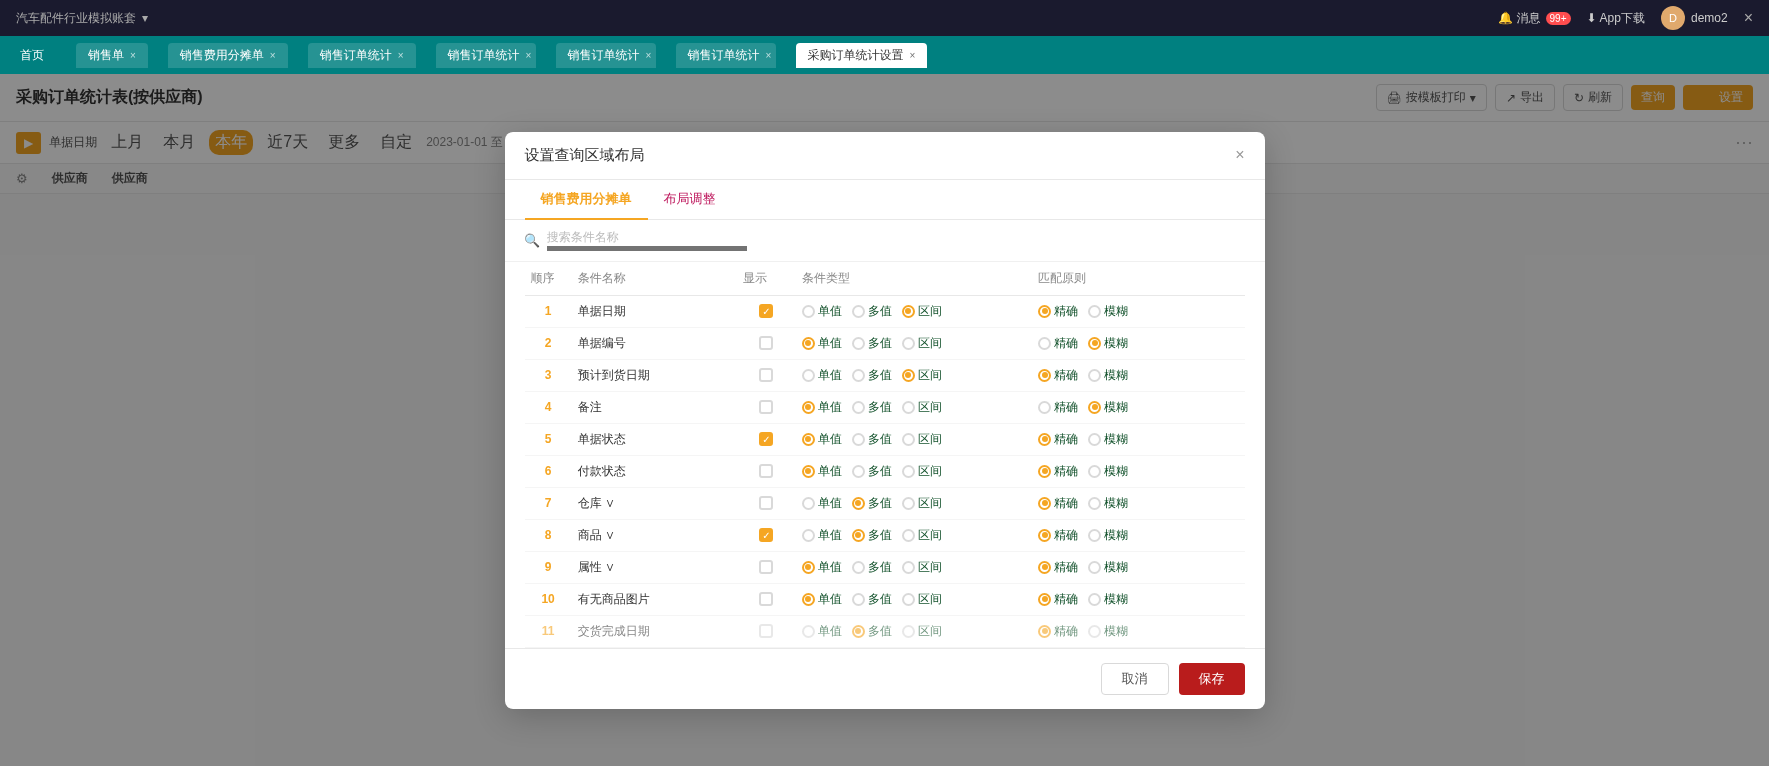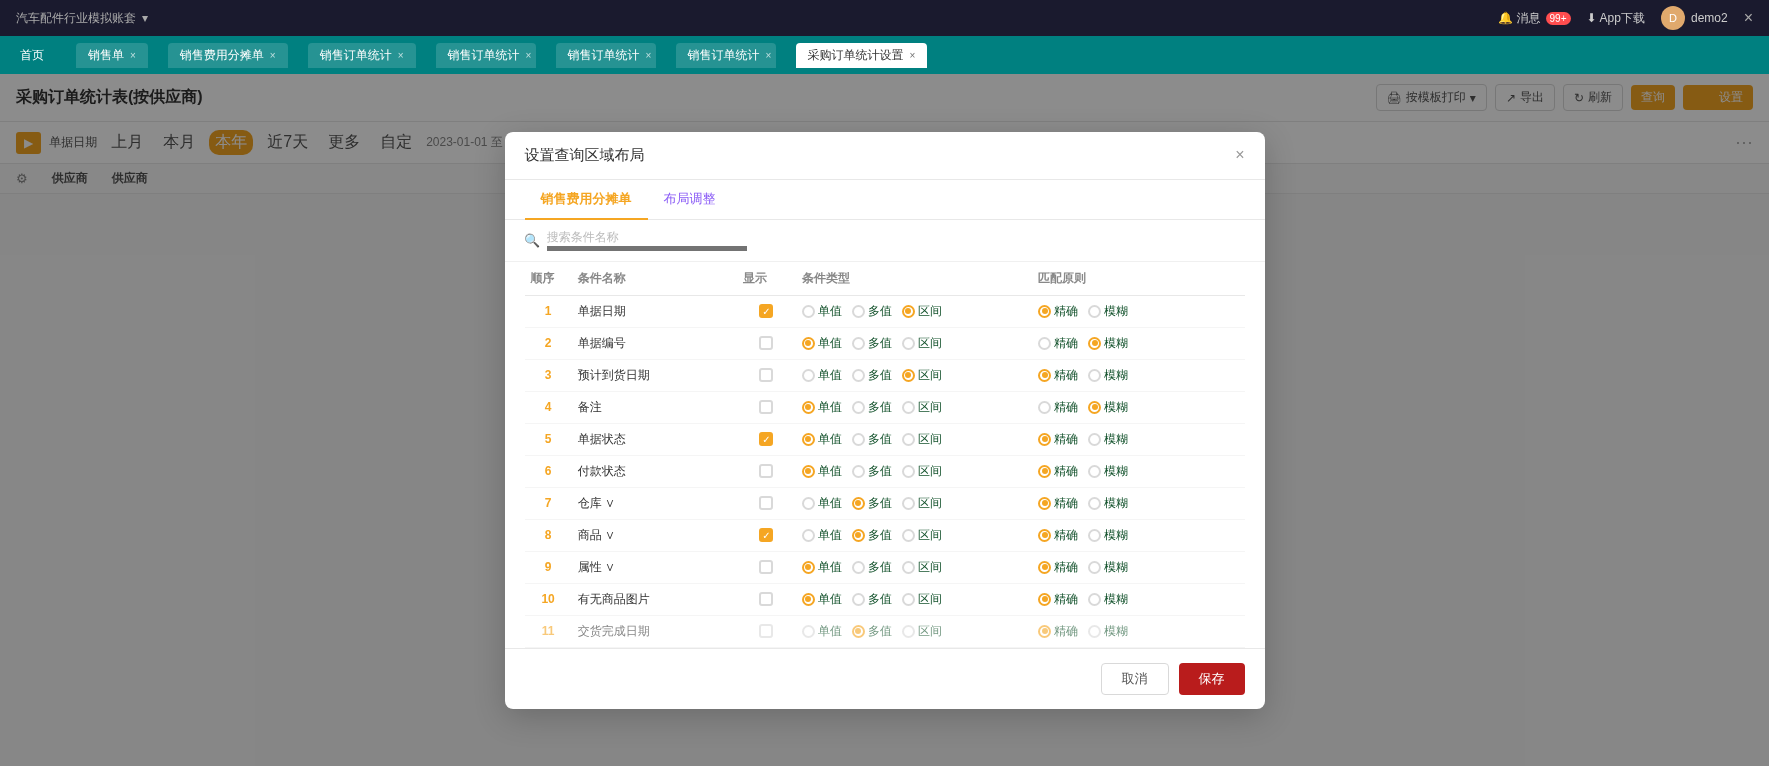--- a/index.html
+++ b/index.html
@@ -138,21 +138,21 @@
     .dialog-tabs {
       display: flex;
       padding: 0 20px;
       border-bottom: 1px solid #e8e8e8;
       gap: 0;
     }
     .dialog-tab {
       padding: 10px 16px;
       font-size: 13px;
       cursor: pointer;
-      color: #8b5cf6;
+      color: #be185d;
       border-bottom: 2px solid transparent;
       margin-bottom: -1px;
     }
     .dialog-tab.active {
       color: #f5a623;
       border-bottom: 2px solid #f5a623;
       font-weight: bold;
     }
 
     
@@ -181,21 +181,21 @@
       width: 100%;
       border-collapse: collapse;
     }
     .dialog-table thead tr {
       border-bottom: 1px solid #e8e8e8;
     }
     .dialog-table th {
       padding: 8px 6px;
       font-size: 12px;
       color: #888;
-      font-weight: bold;
+      font-weight: normal;
       text-align: left;
       white-space: nowrap;
     }
     .dialog-table td {
       padding: 7px 6px;
       font-size: 12px;
       color: #333;
       border-bottom: 1px solid #f5f5f5;
       vertical-align: middle;
     }

